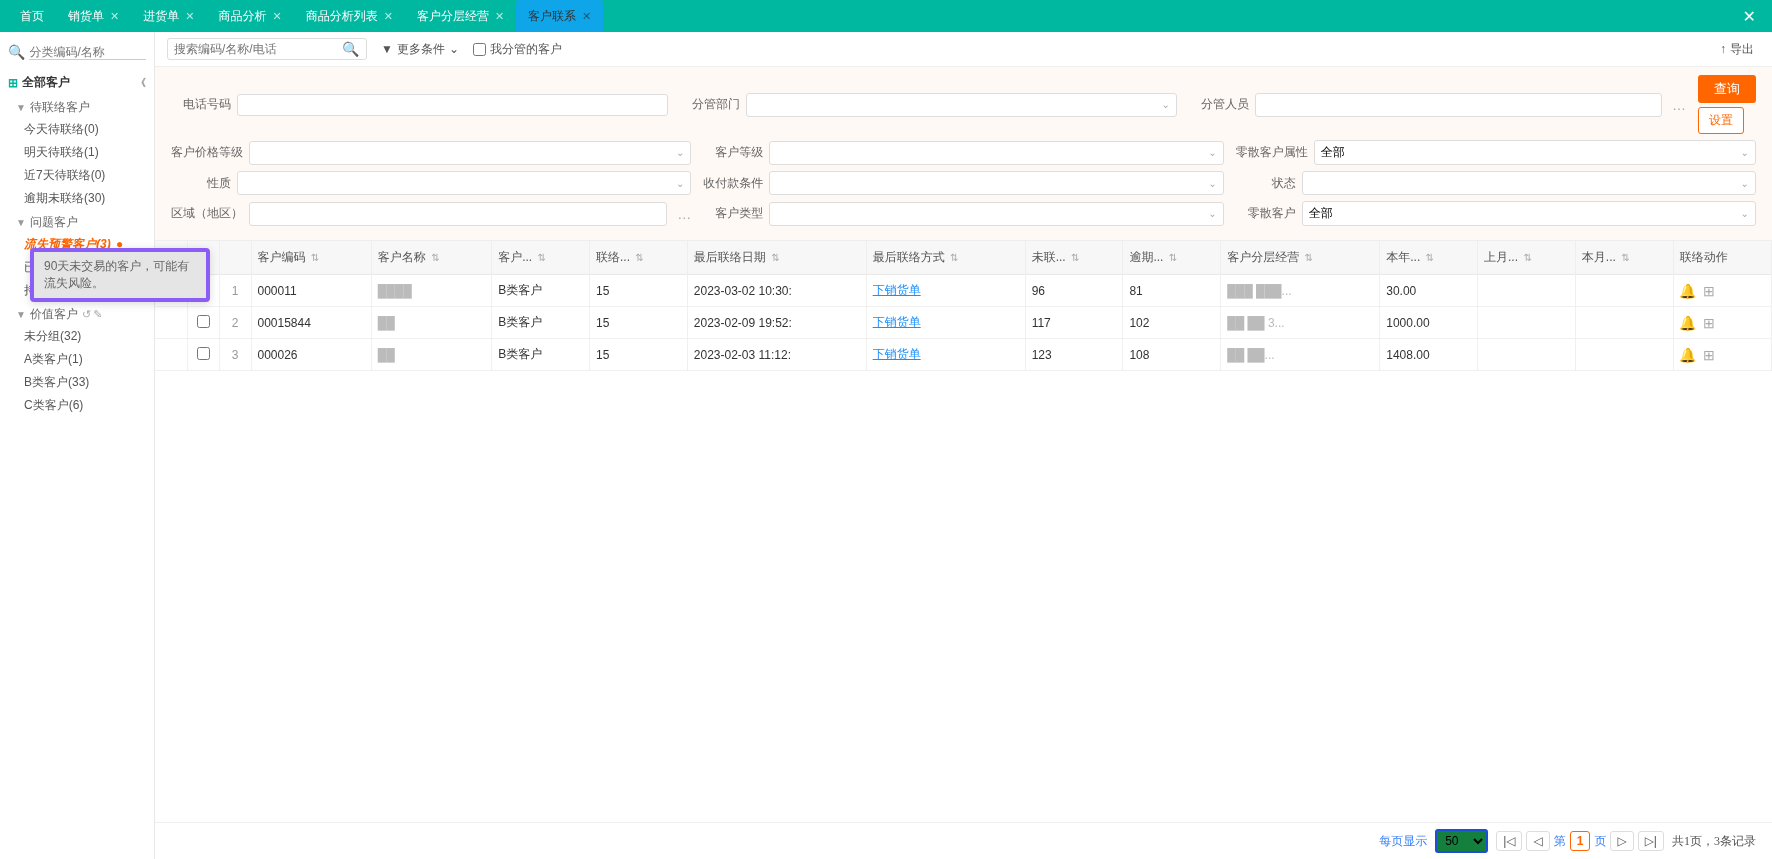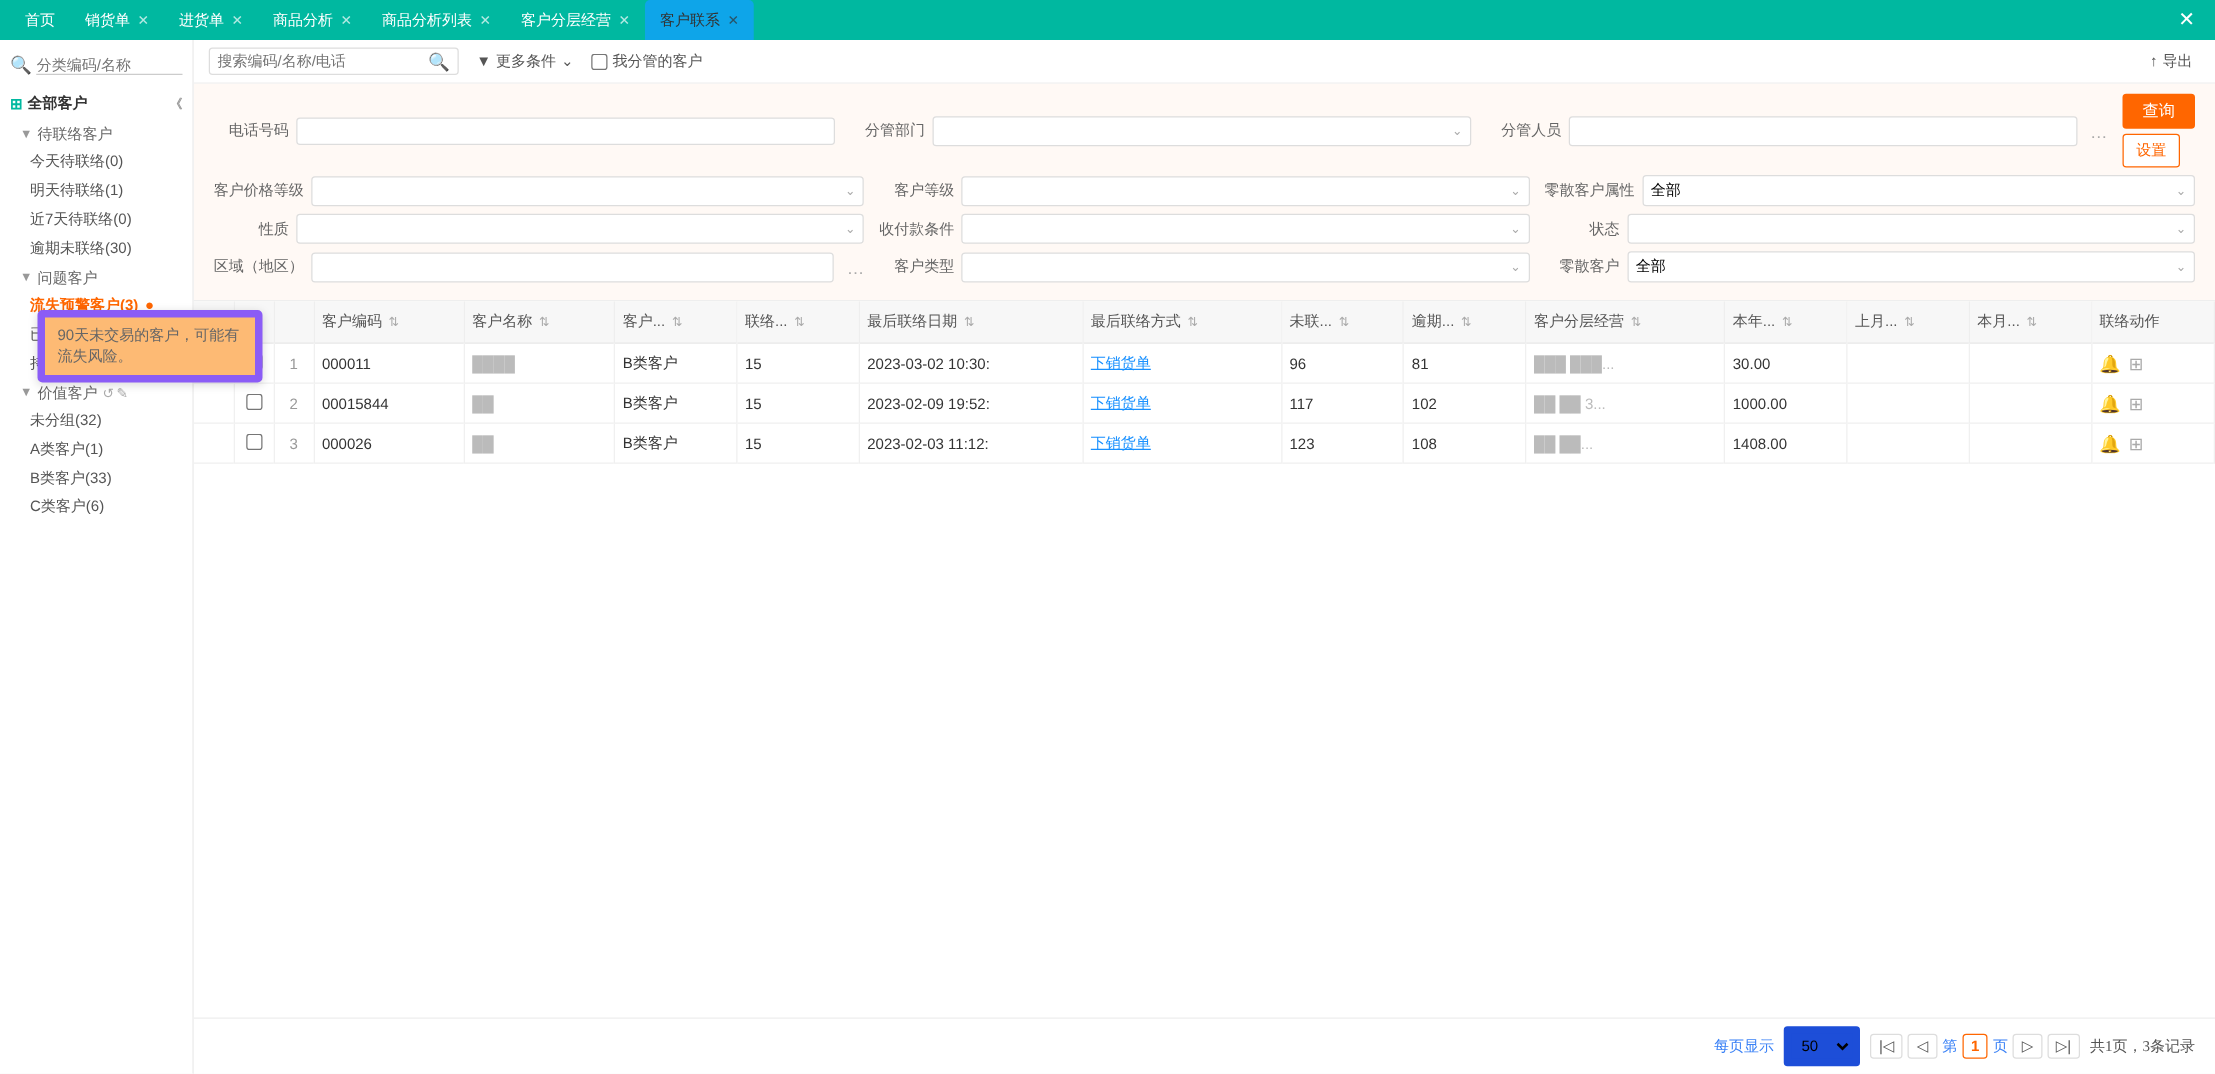--- a/index.html
+++ b/index.html
@@ -92,27 +92,28 @@
       padding: 3px 8px 3px 24px;
       color: #555;
       cursor: pointer;
       white-space: nowrap;
       overflow: hidden;
       text-overflow: ellipsis;
     }
     .sidebar-item.active {
       color: #ff6600;
       font-weight: bold;
+      font-style: italic;
     }
     .sidebar-item .orange-dot { color: #ff6600; margin-left: 2px; }
 
     .tooltip-box {
       position: absolute;
-      background: #fdba74;
-      border: 6px solid #8b5cf6;
+      background: #e5e5e5;
+      border: 4px solid #8b5cf6;
       box-shadow: 0 2px 8px rgba(0,0,0,0.15);
       padding: 6px 10px;
       color: #666;
       font-size: 12px;
       z-index: 100;
       left: 30px;
       top: 248px;
       width: 180px;
       border-radius: 4px;
     }
@@ -280,25 +281,25 @@
       align-items: center;
       justify-content: flex-end;
       padding: 6px 16px;
       border-top: 1px solid #eee;
       background: #fff;
       gap: 8px;
       color: #555;
     }
     .footer-label { color: #3b82f6; }
     .page-size-select {
-      border: 6px solid #1d4ed8;
+      border: 2px solid #1d4ed8;
       border-radius: 3px;
       padding: 2px 4px;
       font-size: 12px;
-      background: #1d4ed8;
+      background: #15803d;
       cursor: pointer;
     }
     .pagination {
       display: flex; align-items: center; gap: 4px;
     }
     .page-btn {
       border: 1px solid #ddd;
       background: #fff;
       border-radius: 3px;
       padding: 2px 6px;

